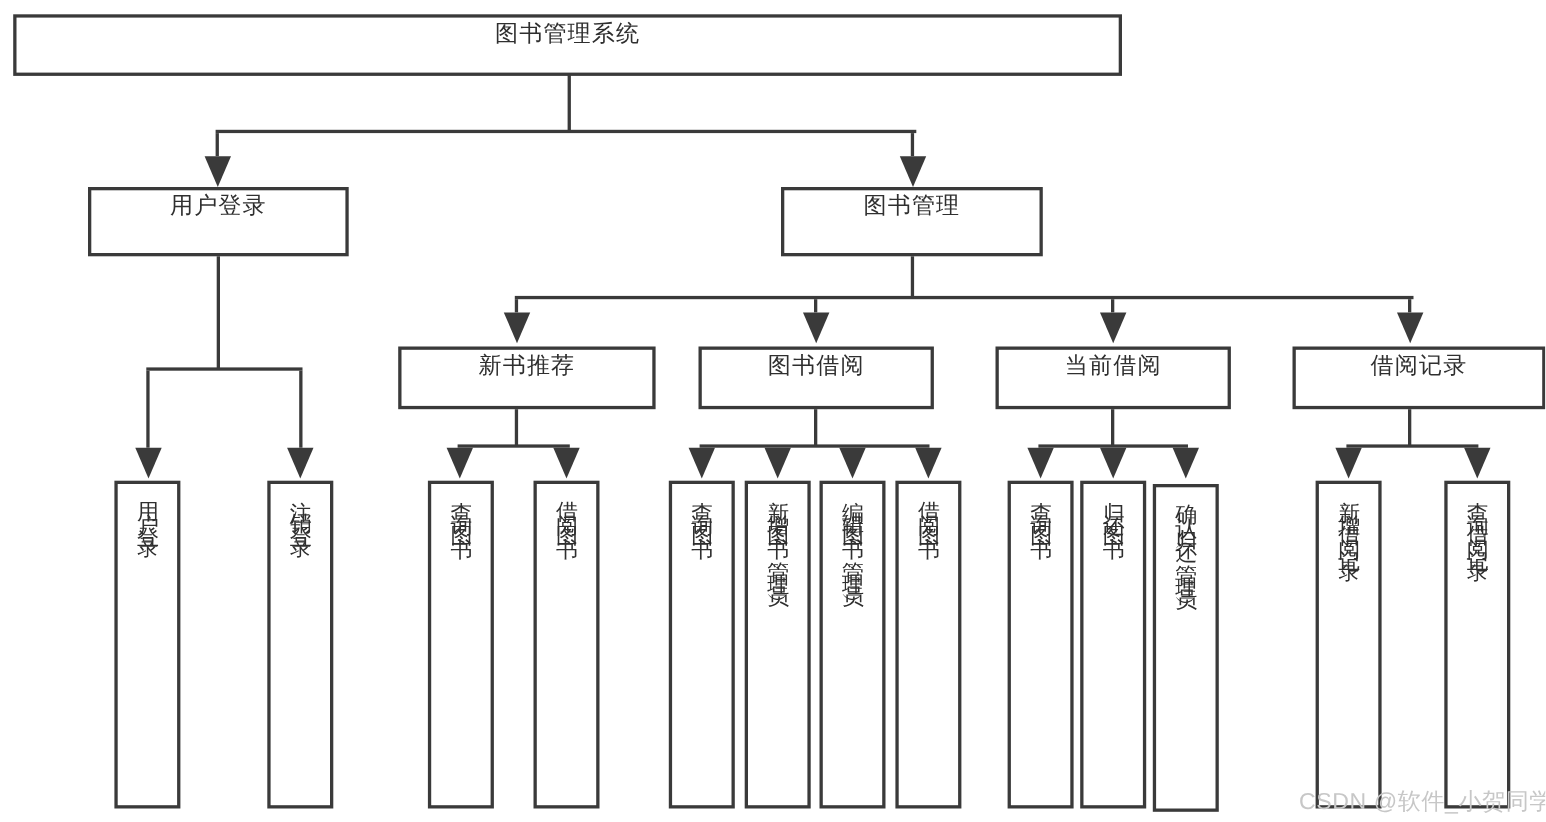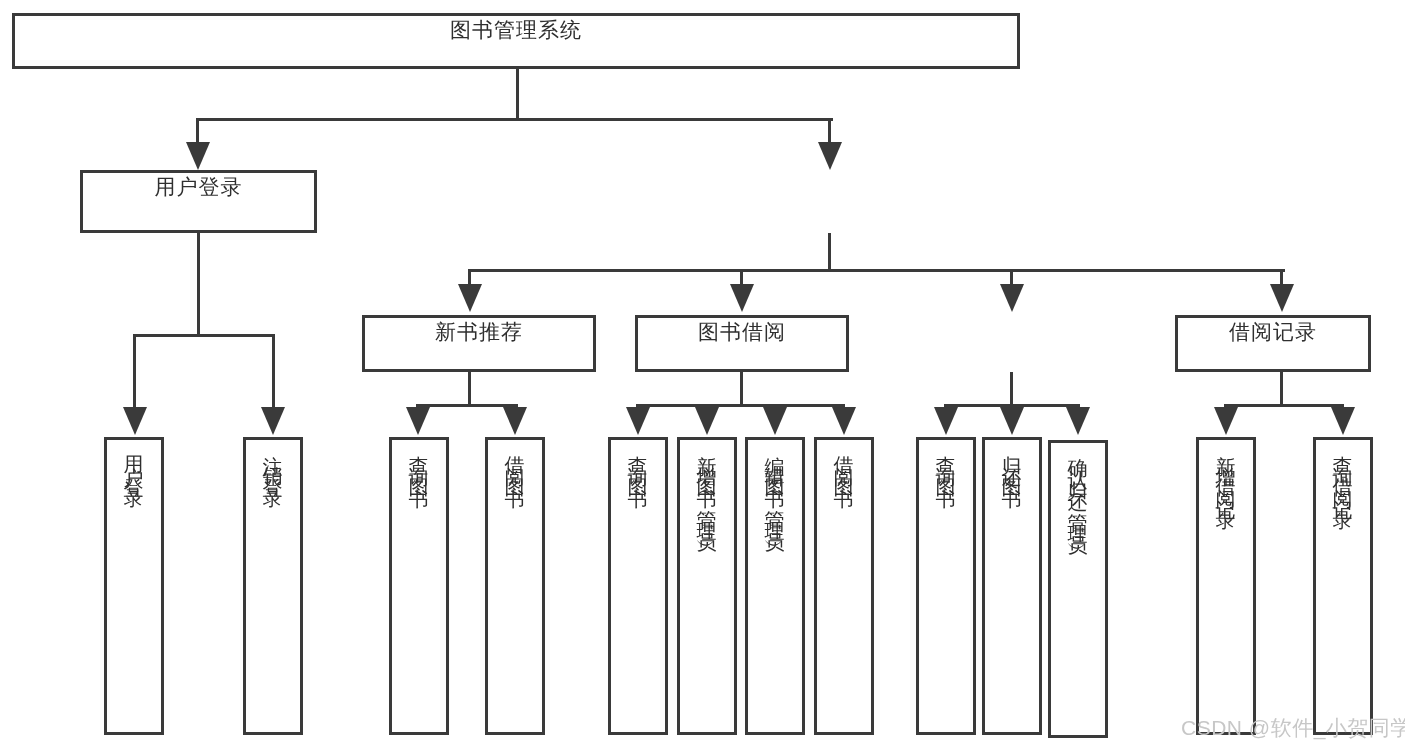--- a/index.html
+++ b/index.html
@@ -64,20 +64,23 @@
   <div class="line" style="left:516px; top:68px; width:3px; height:52px;"></div>
   <div class="line" style="left:196px; top:118px; width:637px; height:3px;"></div>
   <div class="line" style="left:196px; top:121px; width:3px; height:21px;"></div>
   <div class="arrow" style="left:186px; top:142px;"></div>
   <div class="line" style="left:828px; top:121px; width:3px; height:21px;"></div>
   <div class="arrow" style="left:818px; top:142px;"></div>
 
   <div class="node h" style="left:80px; top:170px; width:237px; height:63px;">
     <span>用户登录</span>
   </div>
+  <div class="node h" style="left:710px; top:170px; width:238px; height:63px;">
+    <span>图书管理</span>
+  </div>
 
   <div class="line" style="left:197px; top:233px; width:3px; height:103px;"></div>
   <div class="line" style="left:133px; top:334px; width:142px; height:3px;"></div>
   <div class="line" style="left:133px; top:337px; width:3px; height:70px;"></div>
   <div class="arrow" style="left:123px; top:407px;"></div>
   <div class="line" style="left:272px; top:337px; width:3px; height:70px;"></div>
   <div class="arrow" style="left:261px; top:407px;"></div>
 
   <div class="line" style="left:828px; top:233px; width:3px; height:38px;"></div>
   <div class="line" style="left:468px; top:269px; width:817px; height:3px;"></div>
@@ -89,21 +92,24 @@
   <div class="arrow" style="left:1000px; top:284px;"></div>
   <div class="line" style="left:1280px; top:272px; width:3px; height:12px;"></div>
   <div class="arrow" style="left:1270px; top:284px;"></div>
 
   <div class="node h" style="left:362px; top:315px; width:234px; height:57px;">
     <span>新书推荐</span>
   </div>
   <div class="node h" style="left:635px; top:315px; width:214px; height:57px;">
     <span>图书借阅</span>
   </div>
-  <div class="node h" style="left:1175px; top:315px; width:196px; height:57px;">
+  <div class="node h" style="left:905px; top:315px; width:214px; height:57px;">
+    <span>当前借阅</span>
+  </div>
+  <div class="node h" style="left:1175px; top:315px; width:230px; height:57px;">
     <span>借阅记录</span>
   </div>
 
   <div class="line" style="left:468px; top:372px; width:3px; height:34px;"></div>
   <div class="line" style="left:416px; top:404px; width:102px; height:3px;"></div>
   <div class="arrow" style="left:406px; top:407px;"></div>
   <div class="arrow" style="left:503px; top:407px;"></div>
 
   <div class="line" style="left:740px; top:372px; width:3px; height:34px;"></div>
   <div class="line" style="left:636px; top:404px; width:209px; height:3px;"></div>

